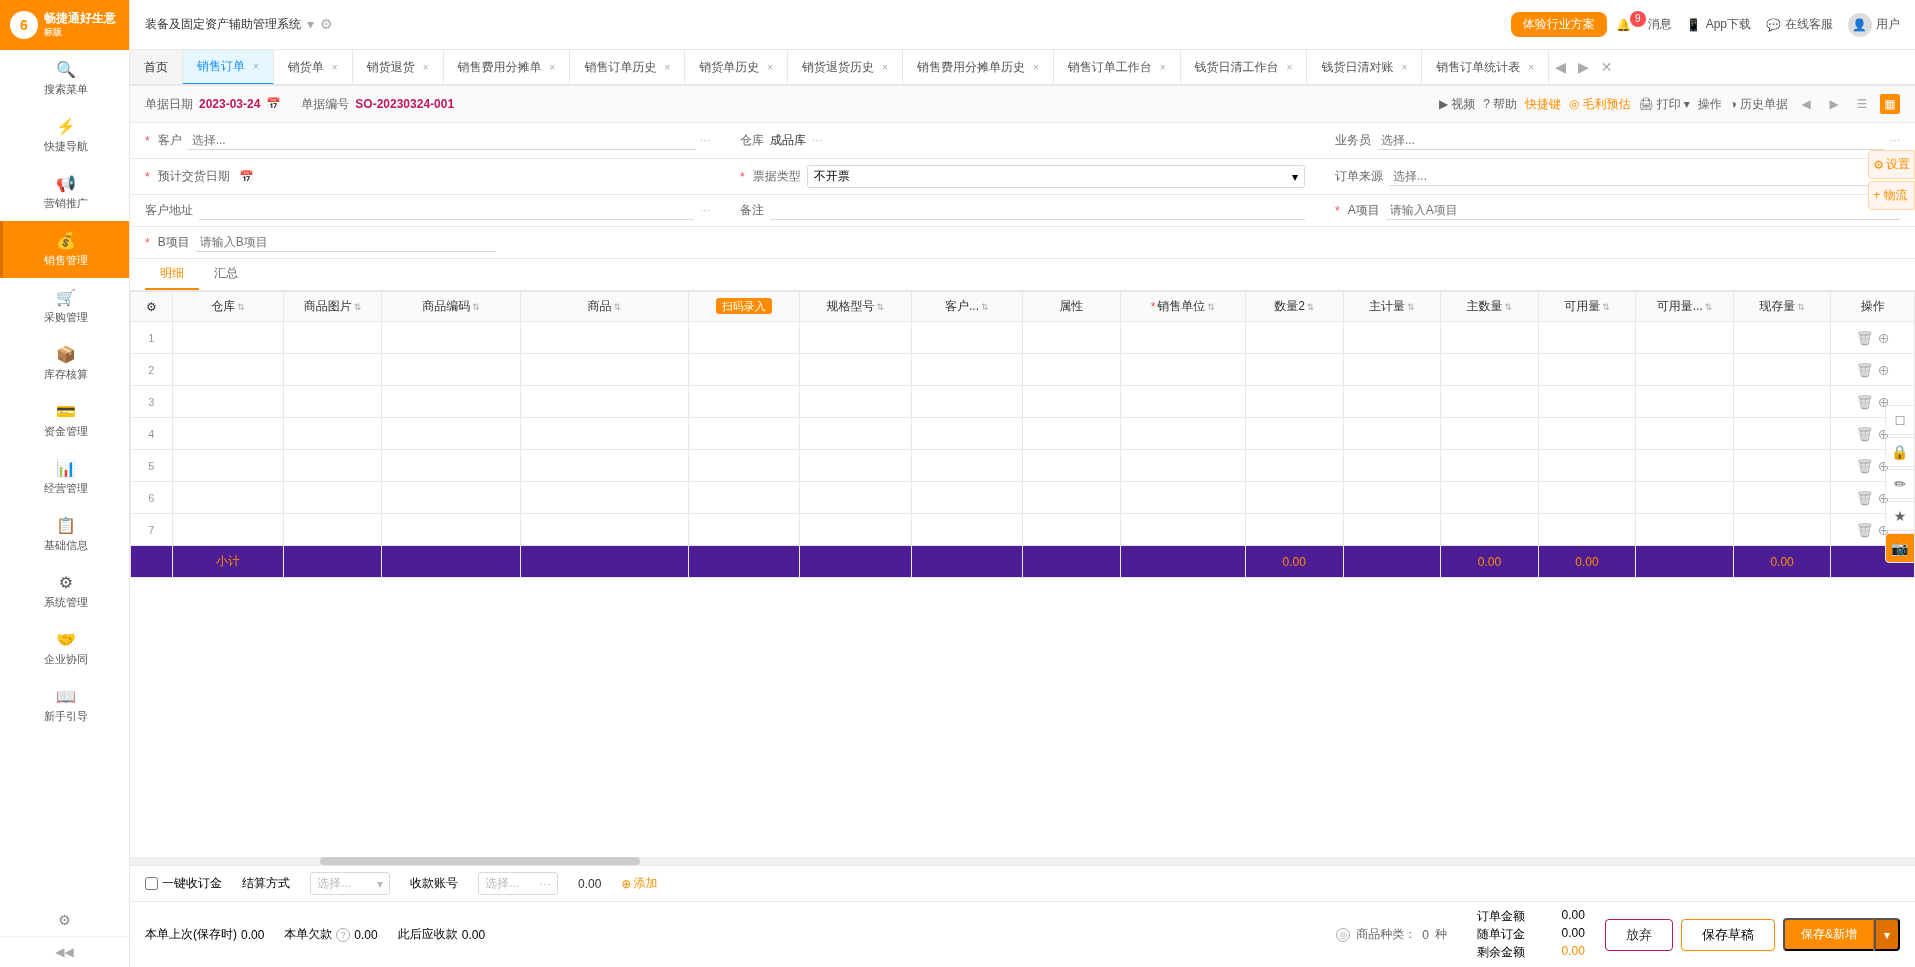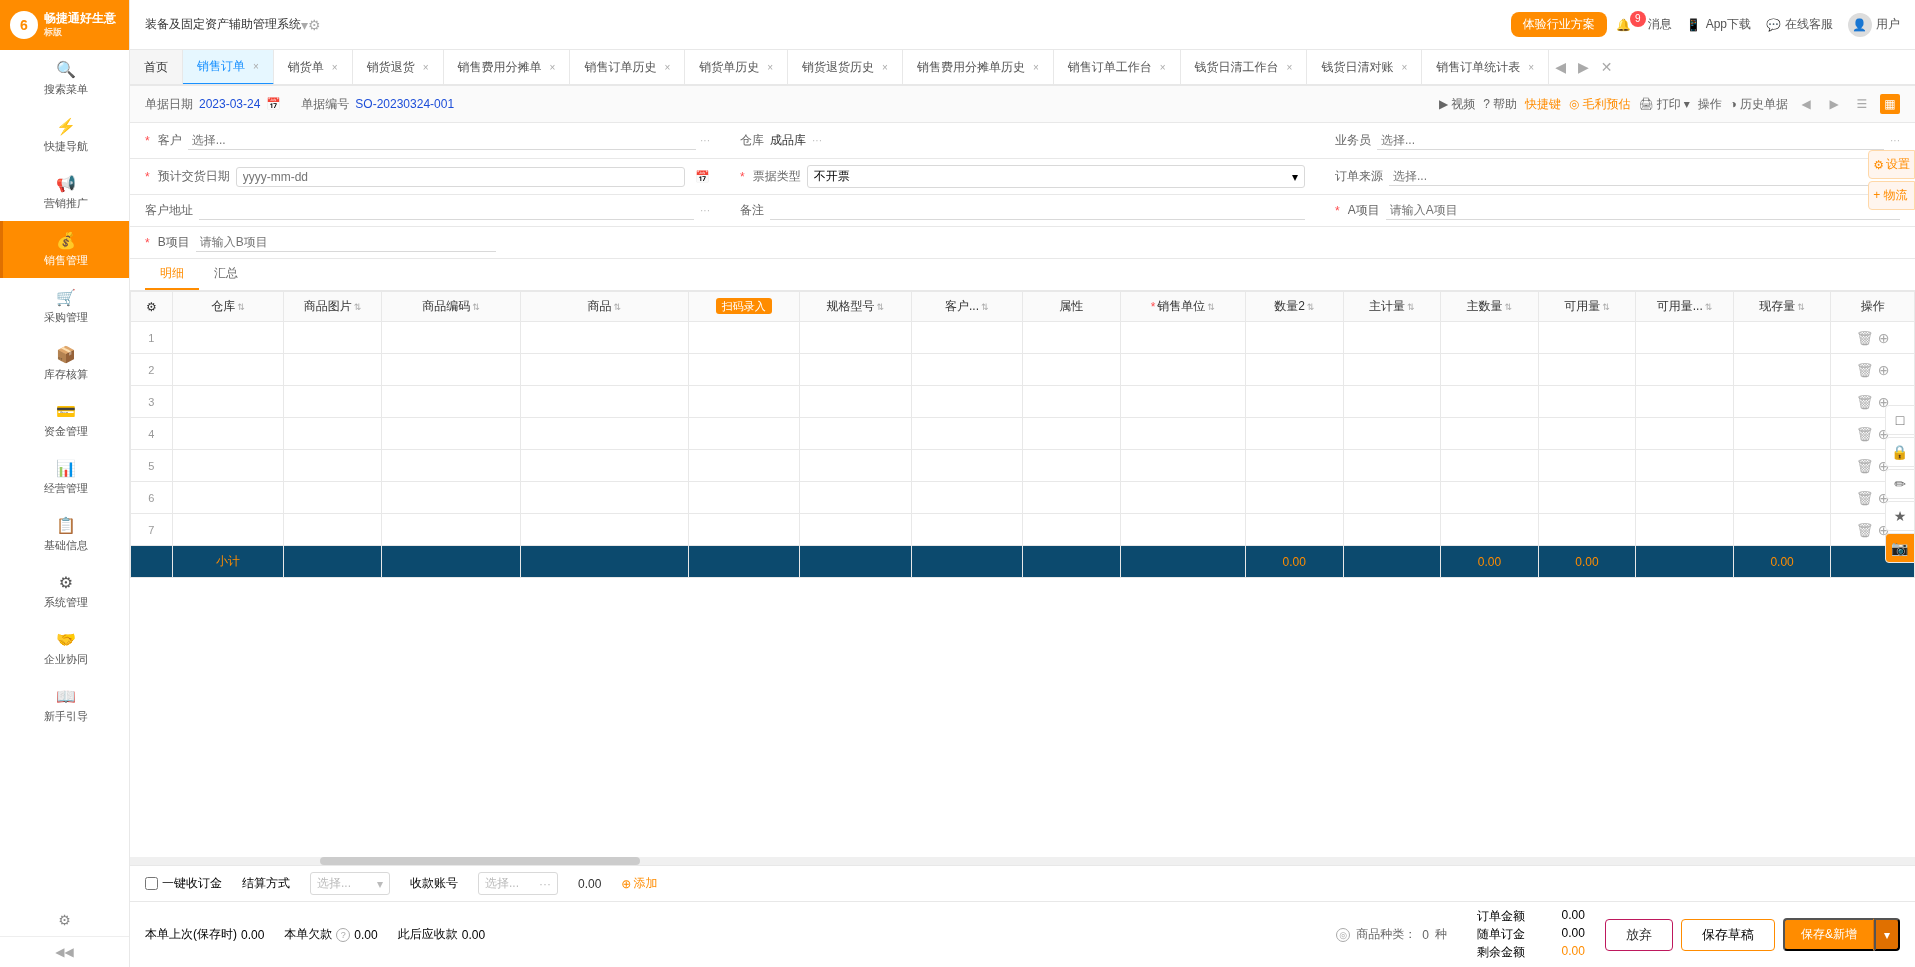--- a/index.html
+++ b/index.html
@@ -17,21 +17,21 @@
     .sidebar-bottom { margin-top: auto; display: flex; flex-direction: column; gap: 0; }
     .sidebar-bottom-item { display: flex; flex-direction: column; align-items: center; padding: 8px 5px; cursor: pointer; color: #888; gap: 2px; }
     .sidebar-bottom-item .menu-icon { font-size: 14px; }
     .sidebar-collapse { display: flex; align-items: center; justify-content: center; padding: 8px; border-top: 1px solid #eee; cursor: pointer; color: #aaa; }
 
     
     .main { flex: 1; display: flex; flex-direction: column; overflow: hidden; }
 
     
     .topbar { background: #fff; height: 50px; display: flex; align-items: center; padding: 0 15px; gap: 10px; border-bottom: 1px solid #e8e8e8; flex-shrink: 0; }
-    .topbar-app-name { font-size: 13px; color: #333; flex: 1; display: flex; align-items: flex-end; }
+    .topbar-app-name { font-size: 13px; color: #333; flex: 1; display: flex; align-items: flex-start; gap: 6px; }
     .topbar-app-badge { background: #ff8c00; color: #fff; padding: 4px 12px; border-radius: 8px; font-size: 12px; cursor: pointer; }
     .topbar-right { display: flex; align-items: center; gap: 15px; color: #555; }
     .topbar-right-item { display: flex; align-items: center; gap: 4px; cursor: pointer; font-size: 12px; }
     .notification-badge { background: #ff4d4f; color: #fff; border-radius: 50%; width: 16px; height: 16px; font-size: 10px; display: flex; align-items: center; justify-content: center; position: relative; top: -6px; left: -6px; margin-right: -8px; }
 
     
     .tabbar { background: #fff; display: flex; align-items: center; border-bottom: 2px solid #e8e8e8; overflow-x: auto; flex-shrink: 0; height: 36px; }
     .tabbar::-webkit-scrollbar { height: 0; }
     .tab-item { padding: 0 14px; height: 36px; display: flex; align-items: center; gap: 4px; cursor: pointer; white-space: nowrap; color: #555; border-right: 1px solid #e8e8e8; font-size: 12px; flex-shrink: 0; }
     .tab-item.active { background: #e6f7ff; color: #1890ff; border-bottom: 2px solid #1890ff; }
@@ -40,21 +40,21 @@
     .tab-nav-btn { padding: 0 6px; color: #aaa; cursor: pointer; font-size: 14px; flex-shrink: 0; }
 
     
     .content { flex: 1; overflow: hidden; display: flex; flex-direction: column; background: #fff; }
 
     
     .form-header { padding: 8px 15px; display: flex; align-items: center; gap: 20px; background: #fafafa; border-bottom: 1px solid #e8e8e8; flex-shrink: 0; }
     .form-header-left { display: flex; align-items: center; gap: 20px; flex: 1; }
     .field-group { display: flex; align-items: center; gap: 6px; }
     .field-label { color: #666; white-space: nowrap; }
-    .field-value { color: #1d4ed8; font-weight: 400; }
+    .field-value { color: #be185d; font-weight: 700; }
     .field-icon { color: #aaa; font-size: 12px; cursor: pointer; }
     .form-header-right { display: flex; align-items: center; gap: 8px; color: #666; }
     .header-btn { display: flex; align-items: center; gap: 3px; cursor: pointer; color: #666; font-size: 12px; }
     .header-btn.orange { color: #ff8c00; }
     .icon-btn { width: 20px; height: 20px; display: flex; align-items: center; justify-content: center; cursor: pointer; color: #aaa; }
     .form-row { display: flex; align-items: center; gap: 6px; }
     .required-star { color: #ff4d4f; margin-right: 2px; }
 
     
     .detail-tabs { display: flex; align-items: center; padding: 0 15px; border-bottom: 1px solid #e8e8e8; flex-shrink: 0; gap: 0; }
@@ -333,21 +333,20 @@
         <span class="field-label">业务员</span>
         <input type="text" style="flex: 1 1 0%; border-top: none; border-right: none; border-left: none; border-image: initial; border-bottom: 1px solid rgb(217, 217, 217); padding: 2px 4px; color: rgb(187, 187, 187); outline: none; font-size: 12px; background: transparent;" placeholder="选择...">
         <span class="ellipsis">···</span>
       </div>
     </div>
 
     <div style="padding:6px 15px;display:grid;grid-template-columns:1fr 1fr 1fr;gap:8px 30px;border-bottom:1px solid #e8e8e8;flex-shrink:0;">
       <div class="form-row">
         <span class="required-star">*</span>
         <span class="field-label">预计交货日期</span>
-        <input type="text" style="flex: 1 1 0%; border: 1px solid rgb(217, 217, 217); padding: 2px 6px; border-radius: 3px; color: rgb(187, 187, 187); outline: none; font-size: 12px;" placeholder="yyyy-mm-dd">
         <span style="color:#aaa;margin-left:4px;cursor:pointer;">📅</span>
       </div>
       <div class="form-row">
         <span class="required-star">*</span>
         <span class="field-label">票据类型</span>
         <div style="flex:1;border:1px solid #d9d9d9;padding:2px 6px;border-radius:3px;display:flex;align-items:center;justify-content:space-between;">
           <span>不开票</span>
           <span>▾</span>
         </div>
       </div>
@@ -649,21 +648,21 @@
               <td></td>
               <td>
                 <div class="action-icons">
                   <span class="action-icon">🗑</span>
                   <span class="action-icon">⊕</span>
                 </div>
               </td>
             </tr>
           </tbody>
         <tfoot>
-          <tr id="table-foot" style="background:#0c4a6e;">
+          <tr id="table-foot" style="background:#4c1d95;">
               <td colspan="1" style="font-weight: 500;"></td>
               <td style="font-weight: 500;"><span style="color:#ff8c00;">小计</span></td>
               <td style="font-weight: 500;"></td>
               <td style="font-weight: 500;"></td>
               <td style="font-weight: 500;"></td>
               <td style="font-weight: 500;"></td>
               <td style="font-weight: 500;"></td>
               <td style="font-weight: 500;"></td>
               <td style="font-weight: 500;"></td>
               <td style="font-weight: 500;"></td>

